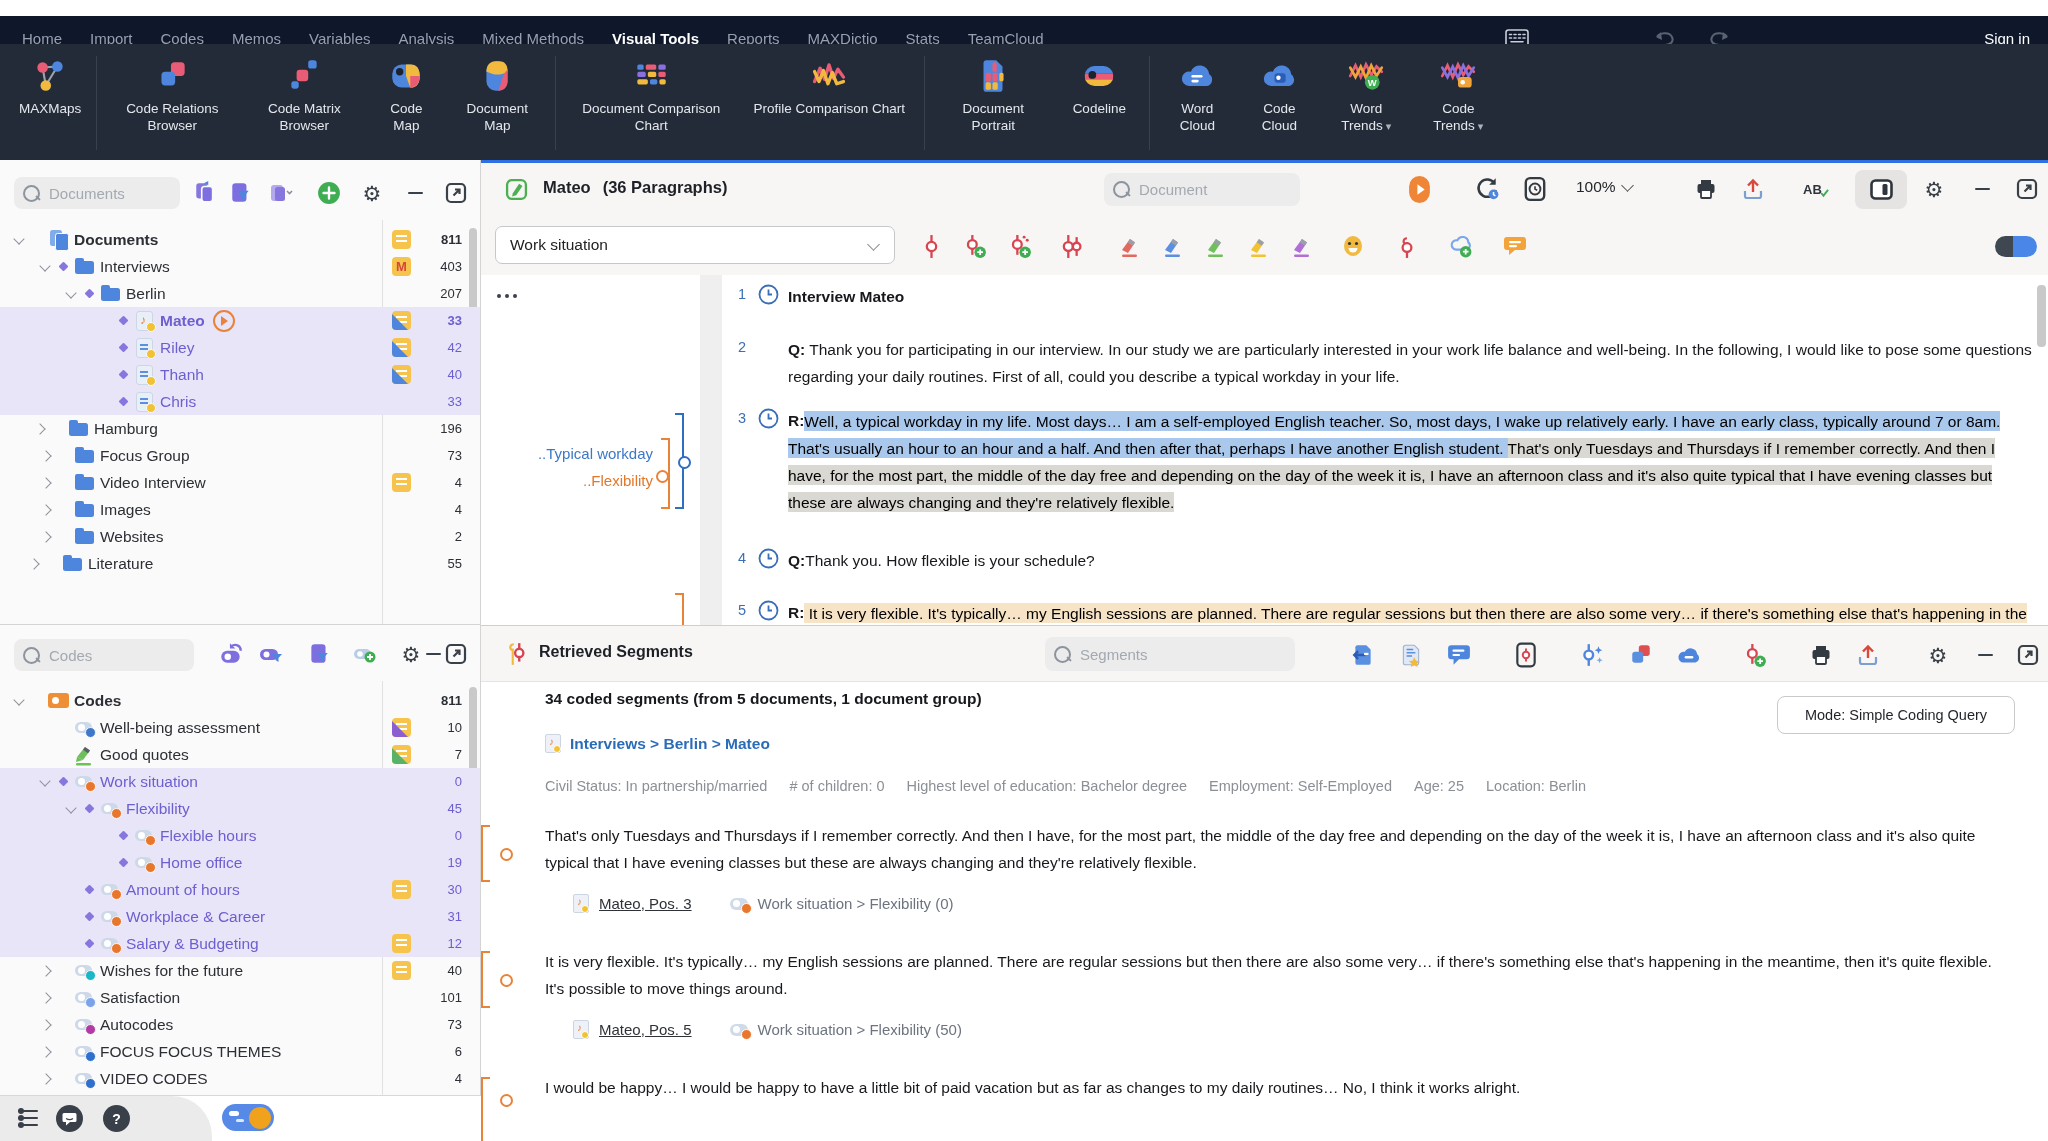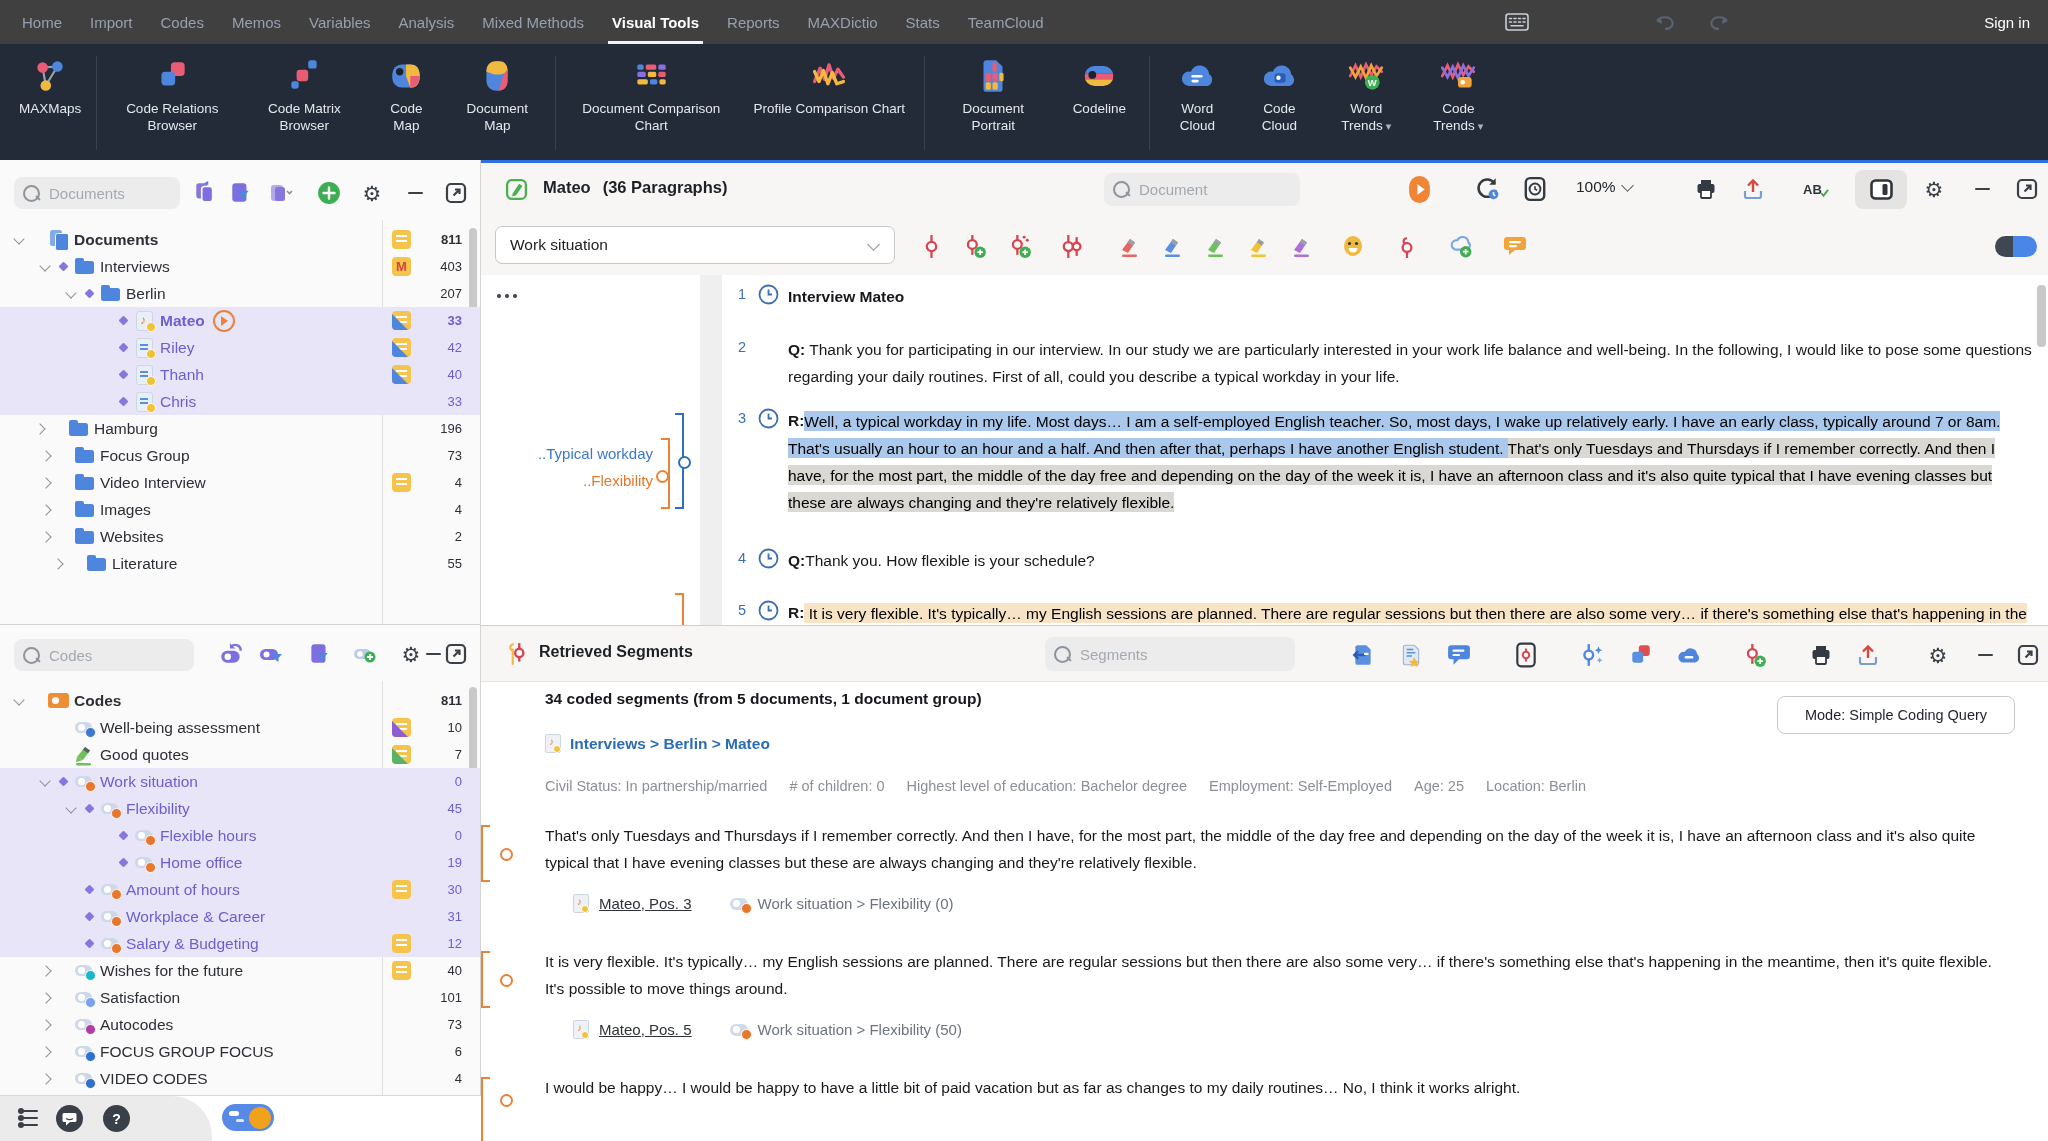--- a/index.html
+++ b/index.html
@@ -1,19 +1,19 @@
 <!DOCTYPE html>
 <html><head>
 <meta charset="utf-8">
 <style>
   html,body{margin:0;padding:0;background:#e9e9e9;}
   #app{position:relative;width:2048px;height:1141px;overflow:hidden;background:#fff;
        font-family:"Liberation Sans", sans-serif; -webkit-font-smoothing:antialiased;}
   
-  .menubar{position:absolute;left:0;top:0;width:100%;height:44px;background:#404040;display:flex;align-items:center;padding-left:8px;box-sizing:border-box;}
+  .menubar{position:absolute;left:0;top:16px;width:100%;height:44px;background:#0f172a;display:flex;align-items:center;padding-left:8px;box-sizing:border-box;}
   .mitem{color:#97a0ae;font-size:15px;padding:0 14px;height:44px;display:flex;align-items:center;position:relative;cursor:default;}
   .mitem.active{color:#ffffff;font-weight:bold;}
   .mitem.active::after{content:"";position:absolute;left:10px;right:10px;bottom:0;height:3px;background:#f3f4f6;}
   .kb-icon{position:absolute;left:1505px;top:13px;}
   .undo-icon{position:absolute;left:1652px;top:13px;}
   .redo-icon{position:absolute;left:1708px;top:13px;}
   .signin{position:absolute;right:18px;top:0;height:44px;display:flex;align-items:center;color:#fff;font-size:15px;}
   
   .ribbon{position:absolute;left:0;top:44px;width:100%;height:116px;background:#232b38;display:flex;align-items:flex-start;padding:8px 0 0 10px;box-sizing:border-box;}
   .ritem{display:flex;flex-direction:column;align-items:center;color:#e4e7ec;font-size:13.5px;line-height:17px;text-align:center;padding:0 9px;}
@@ -461,21 +461,21 @@
         <span class="lbl">Images</span>
         <span class="cnt">4</span>
       </div>
       <div class="trow" style="padding-left:36px">
         <span class="chev r"></span>
           <span class="dia"></span>
         <span class="tic folder"></span>
         <span class="lbl">Websites</span>
         <span class="cnt">2</span>
       </div>
-      <div class="trow" style="padding-left:48px">
+      <div class="trow" style="padding-left:24px">
         <span class="chev r"></span>
           <span class="dia"></span>
         <span class="tic folder"></span>
         <span class="lbl">Literature</span>
         <span class="cnt">55</span>
       </div>
     </div>
   </div>
 
   <div class="panel" style="left:0;top:625px;width:481px;height:471px;border-right:1px solid #d4d4d4;border-bottom:1px solid #d8d8d8;">
@@ -652,21 +652,21 @@
           </span>
         <span class="lbl">Autocodes</span>
         <span class="cnt">73</span>
       </div>
       <div class="trow" style="padding-left:36px">
         <span class="chev r"></span>
           <span class="dia"></span>
         <span class="tic code">
             <span class="cdot" style="--dc:#2f6fce"></span>
           </span>
-        <span class="lbl">FOCUS GROUP FOCUS</span>
+        <span class="lbl">FOCUS FOCUS THEMES</span>
         <span class="cnt">6</span>
       </div>
       <div class="trow" style="padding-left:36px">
         <span class="chev r"></span>
           <span class="dia"></span>
         <span class="tic code">
             <span class="cdot" style="--dc:#2f6fce"></span>
           </span>
         <span class="lbl">VIDEO CODES</span>
         <span class="cnt">4</span>

